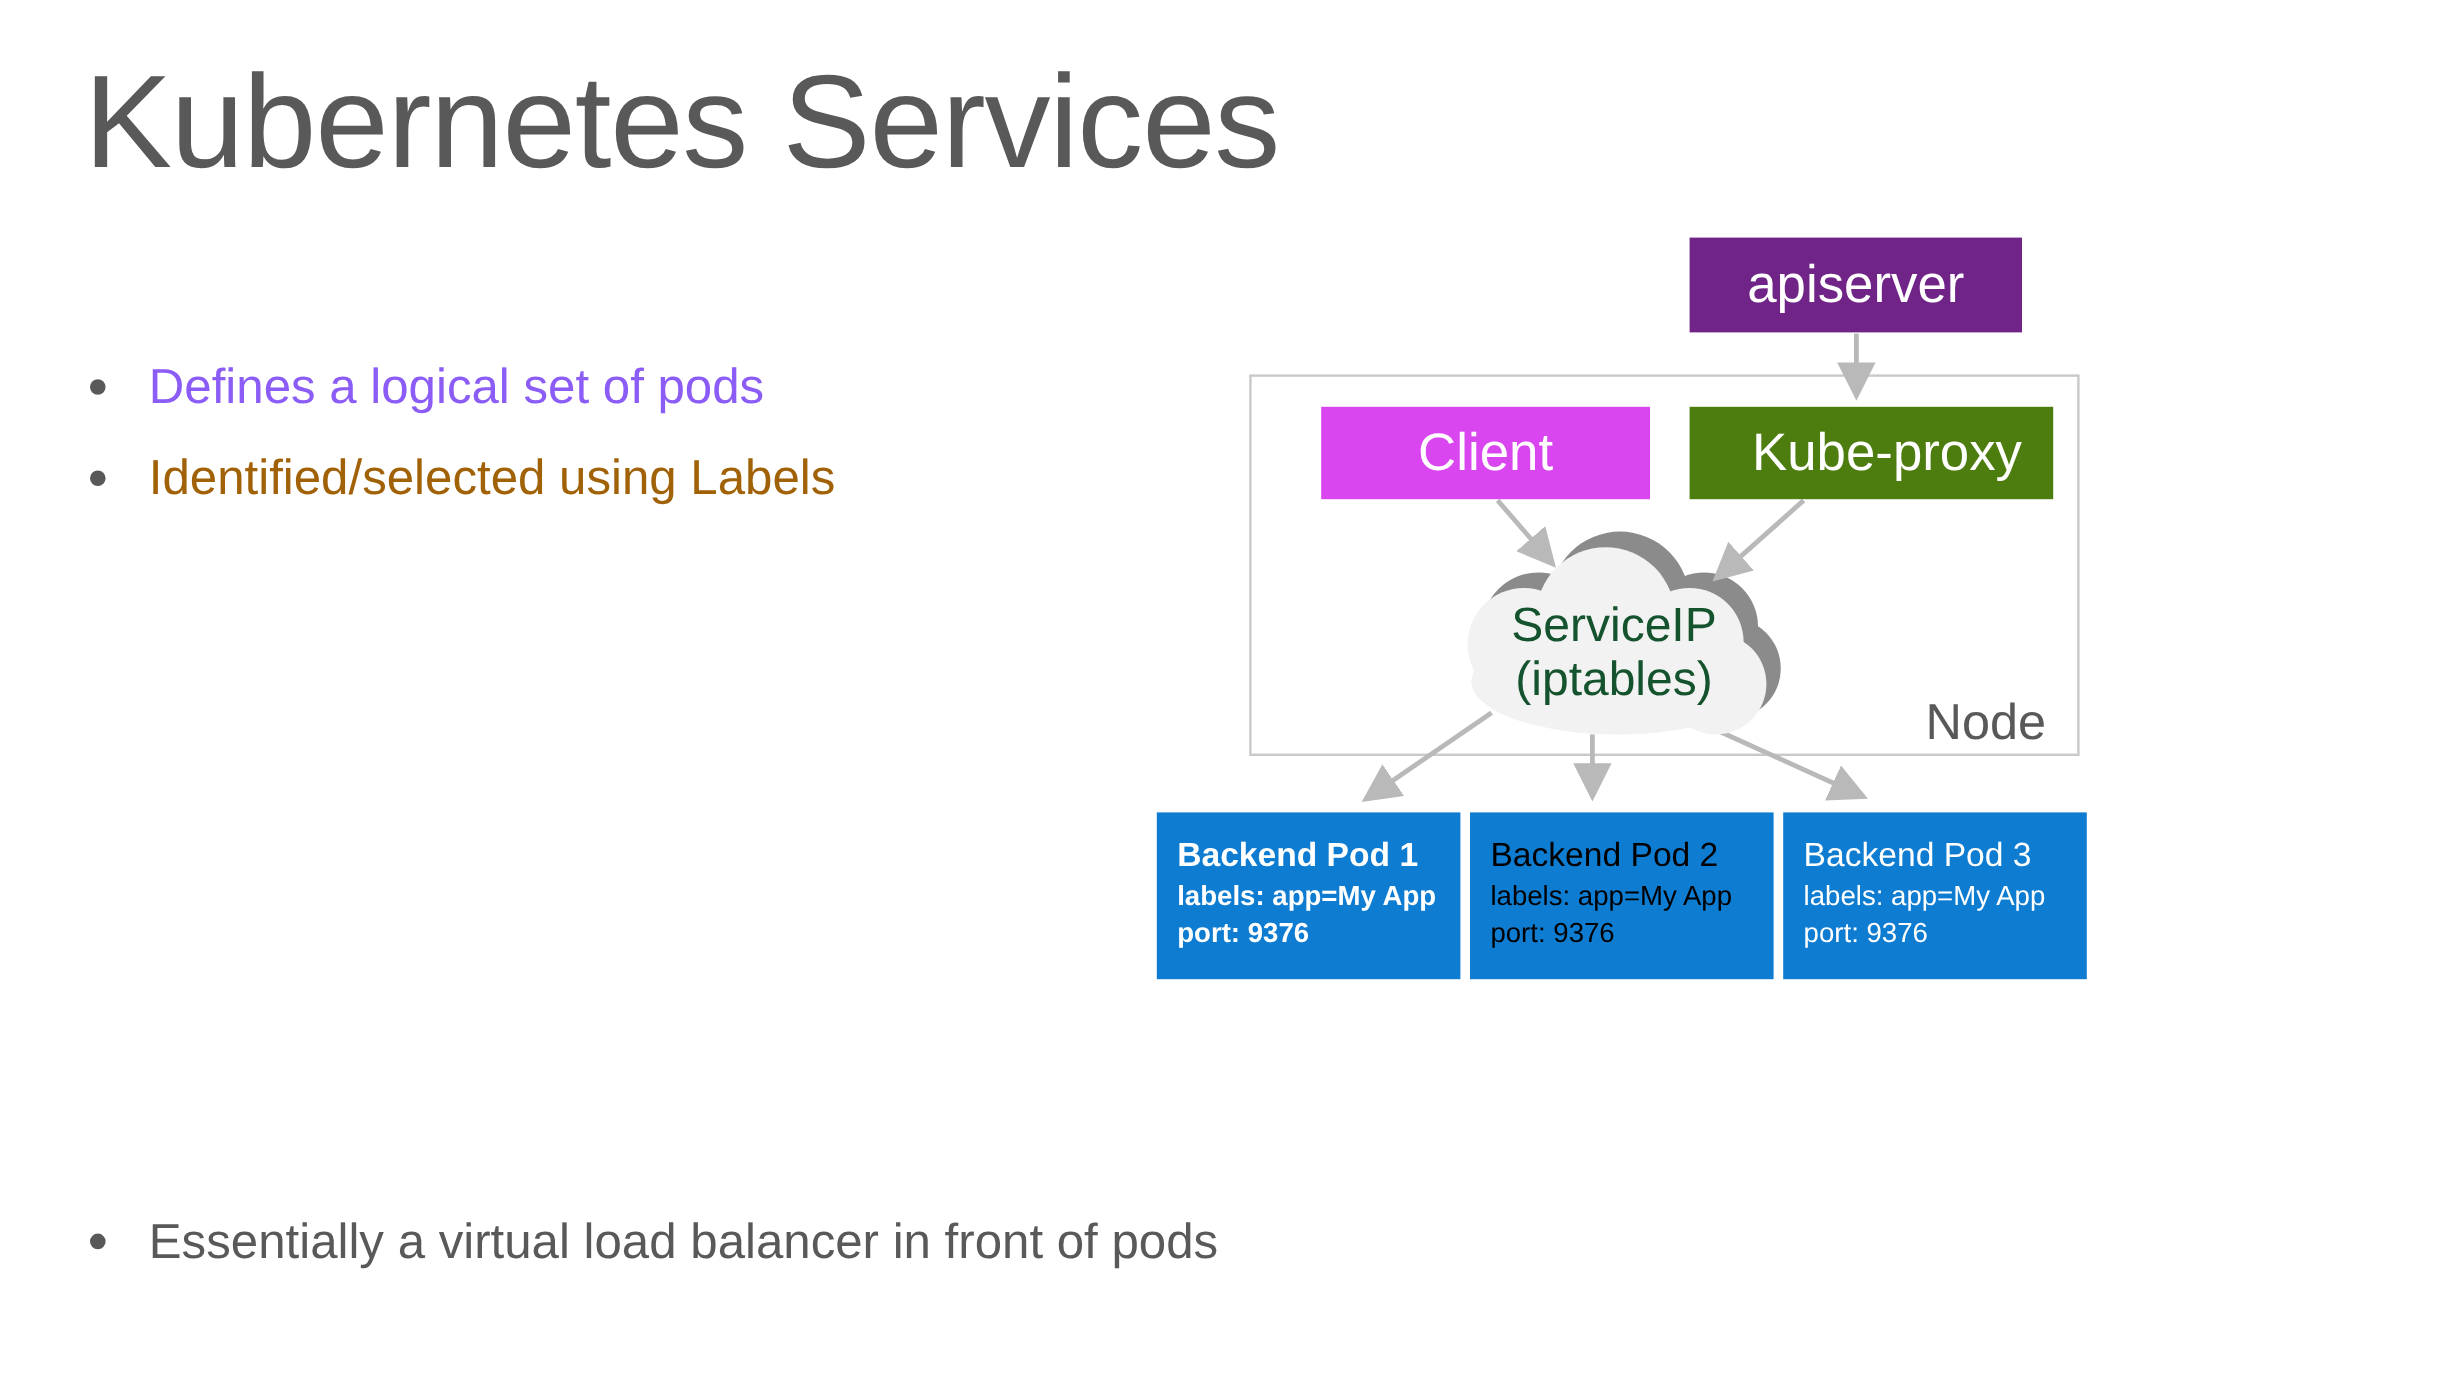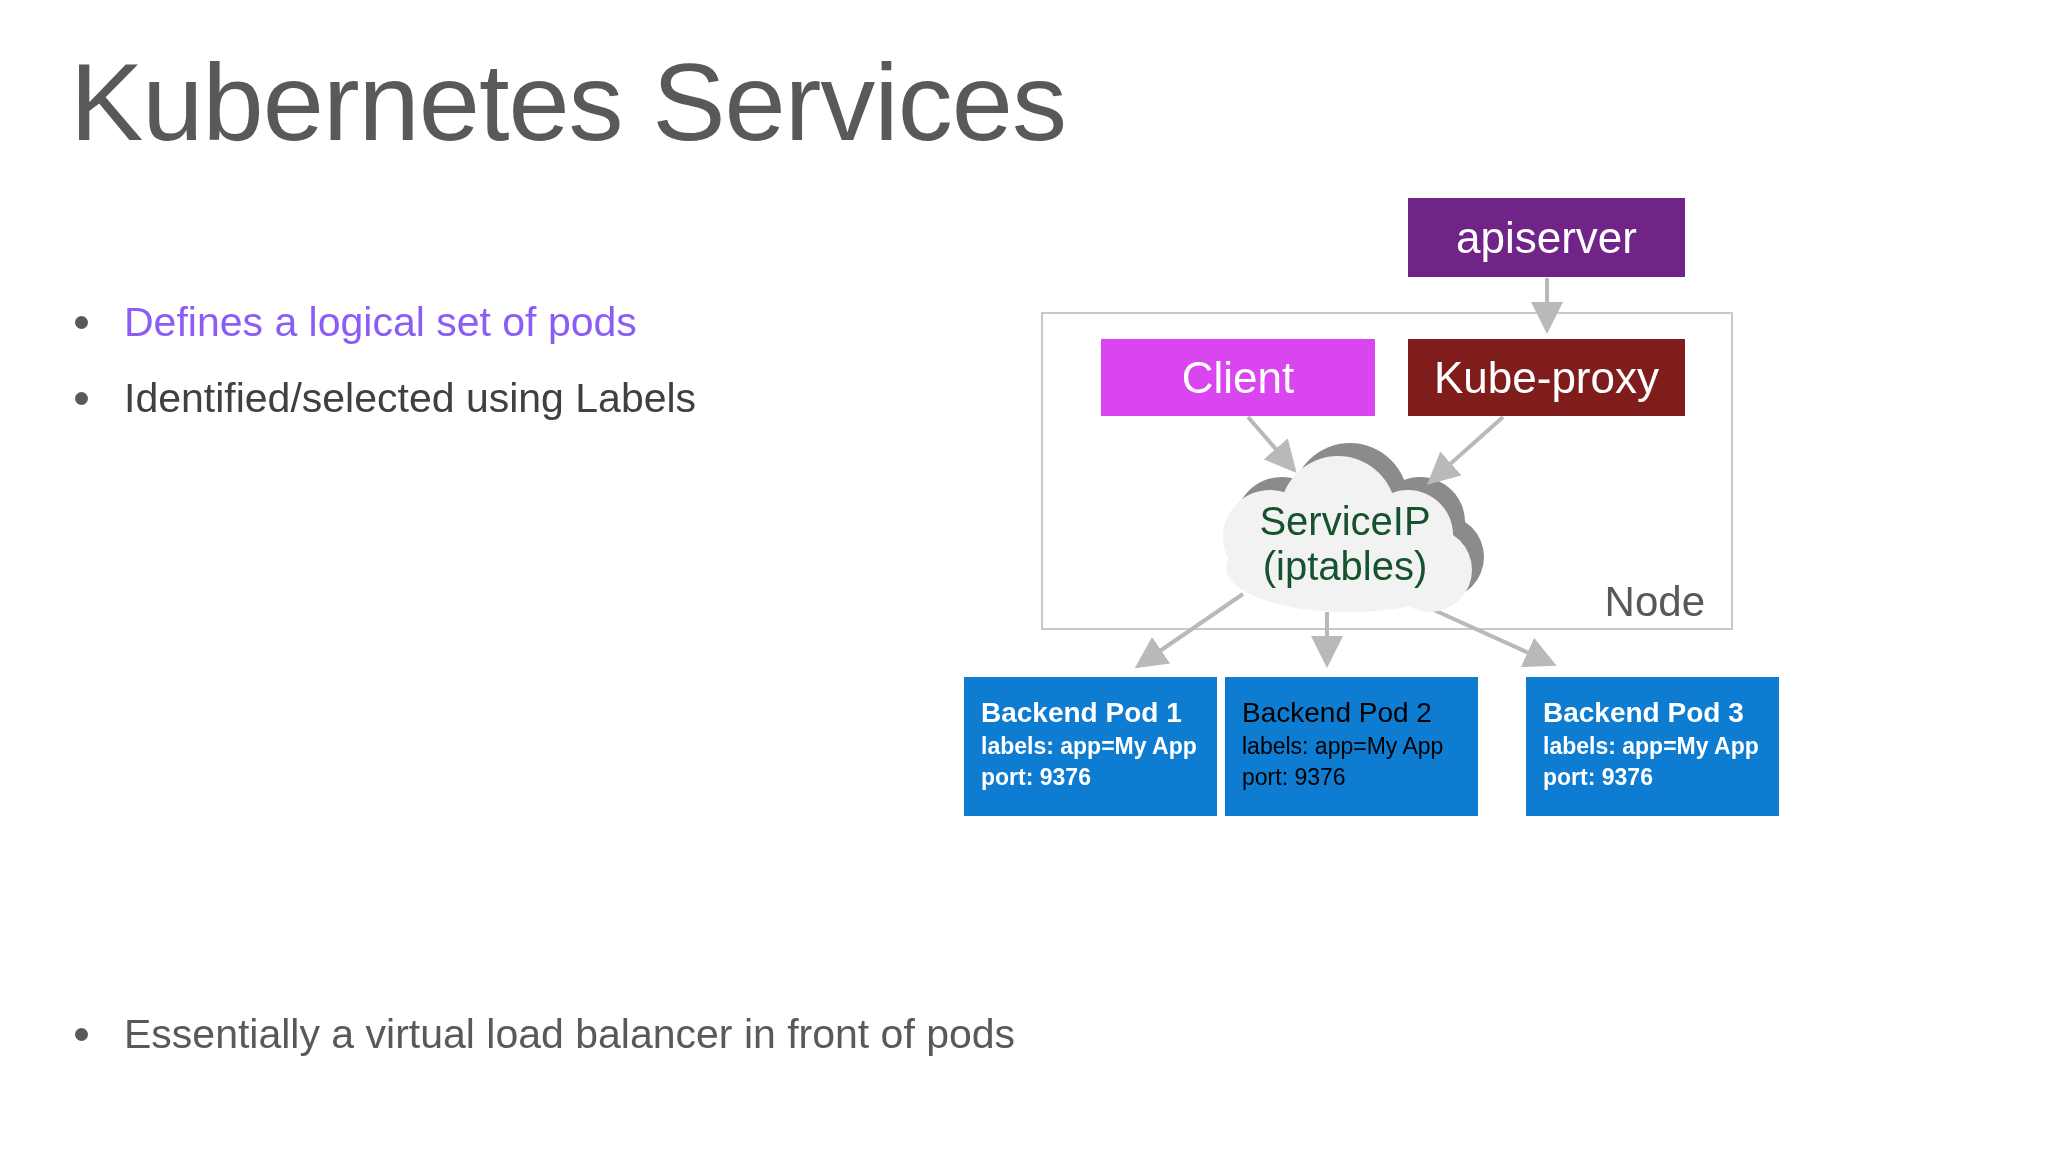--- a/index.html
+++ b/index.html
@@ -52,37 +52,37 @@
   
   .pod{
     top:677px;height:139px;width:253px;
     box-sizing:border-box;padding:18px 0 0 17px;
     color:#fff;overflow:hidden;
   }
   .pod-title{font-size:28px;line-height:36px;white-space:nowrap;}
   .pod-line{font-size:23px;line-height:31px;white-space:nowrap;}
   .pod-1{left:964px;font-weight:bold;}
   .pod-2{left:1225px;}
-  .pod-3{left:1526px;font-weight:bold;}
+  .pod-3{left:1486px;}
 
   svg.overlay{left:0;top:0;}
 </style>
 </head>
 <body>
 
 <div class="abs slide-title" style="color: rgb(89, 89, 89);">Kubernetes Services</div>
 
 <div class="abs bullet-group" style="top:284px;">
   <div class="bullet-row">
     <span class="bullet-dot" style="background-color: rgb(89, 89, 89);"></span>
     <span class="bullet-text" style="color: #8b5cf6;">Defines a logical set of pods</span>
   </div>
   <div class="bullet-row">
     <span class="bullet-dot" style="background-color: rgb(89, 89, 89);"></span>
-    <span class="bullet-text" style="color: #404040;">Identified/selected using Labels</span>
+    <span class="bullet-text" style="color: #a16207;">Identified/selected using Labels</span>
   </div>
 </div>
 
 <div class="abs bullet-group" style="top:996px;">
   <div class="bullet-row">
     <span class="bullet-dot" style="background-color: rgb(89, 89, 89);"></span>
     <span class="bullet-text" style="color: rgb(89, 89, 89);">Essentially a virtual load balancer in front of pods</span>
   </div>
 </div>
 
@@ -126,21 +126,21 @@
   <div>ServiceIP</div>
   <div>(iptables)</div>
 </div>
 
 <div class="abs diag-box apiserver-box" style="background-color: rgb(112, 36, 136); color: rgb(255, 255, 255);">
   <span>apiserver</span>
 </div>
 <div class="abs diag-box client-box" style="background-color: #d946ef; color: rgb(255, 255, 255);">
   <span>Client</span>
 </div>
-<div class="abs diag-box kubeproxy-box" style="background-color: #7f1d1d; color: rgb(255, 255, 255);">
+<div class="abs diag-box kubeproxy-box" style="background-color: #4d7c0f; color: rgb(255, 255, 255); padding-left: 26px;">
   <span>Kube-proxy</span>
 </div>
 
 <div class="abs pod pod-1" style="background-color: rgb(14, 124, 209); color: rgb(255, 255, 255);">
   <div class="pod-title">Backend Pod 1</div>
   <div class="pod-line">labels: app=My App</div>
   <div class="pod-line">port: 9376</div>
 </div>
 <div class="abs pod pod-2" style="background-color: rgb(14, 124, 209); color: #000000;">
   <div class="pod-title">Backend Pod 2</div>

